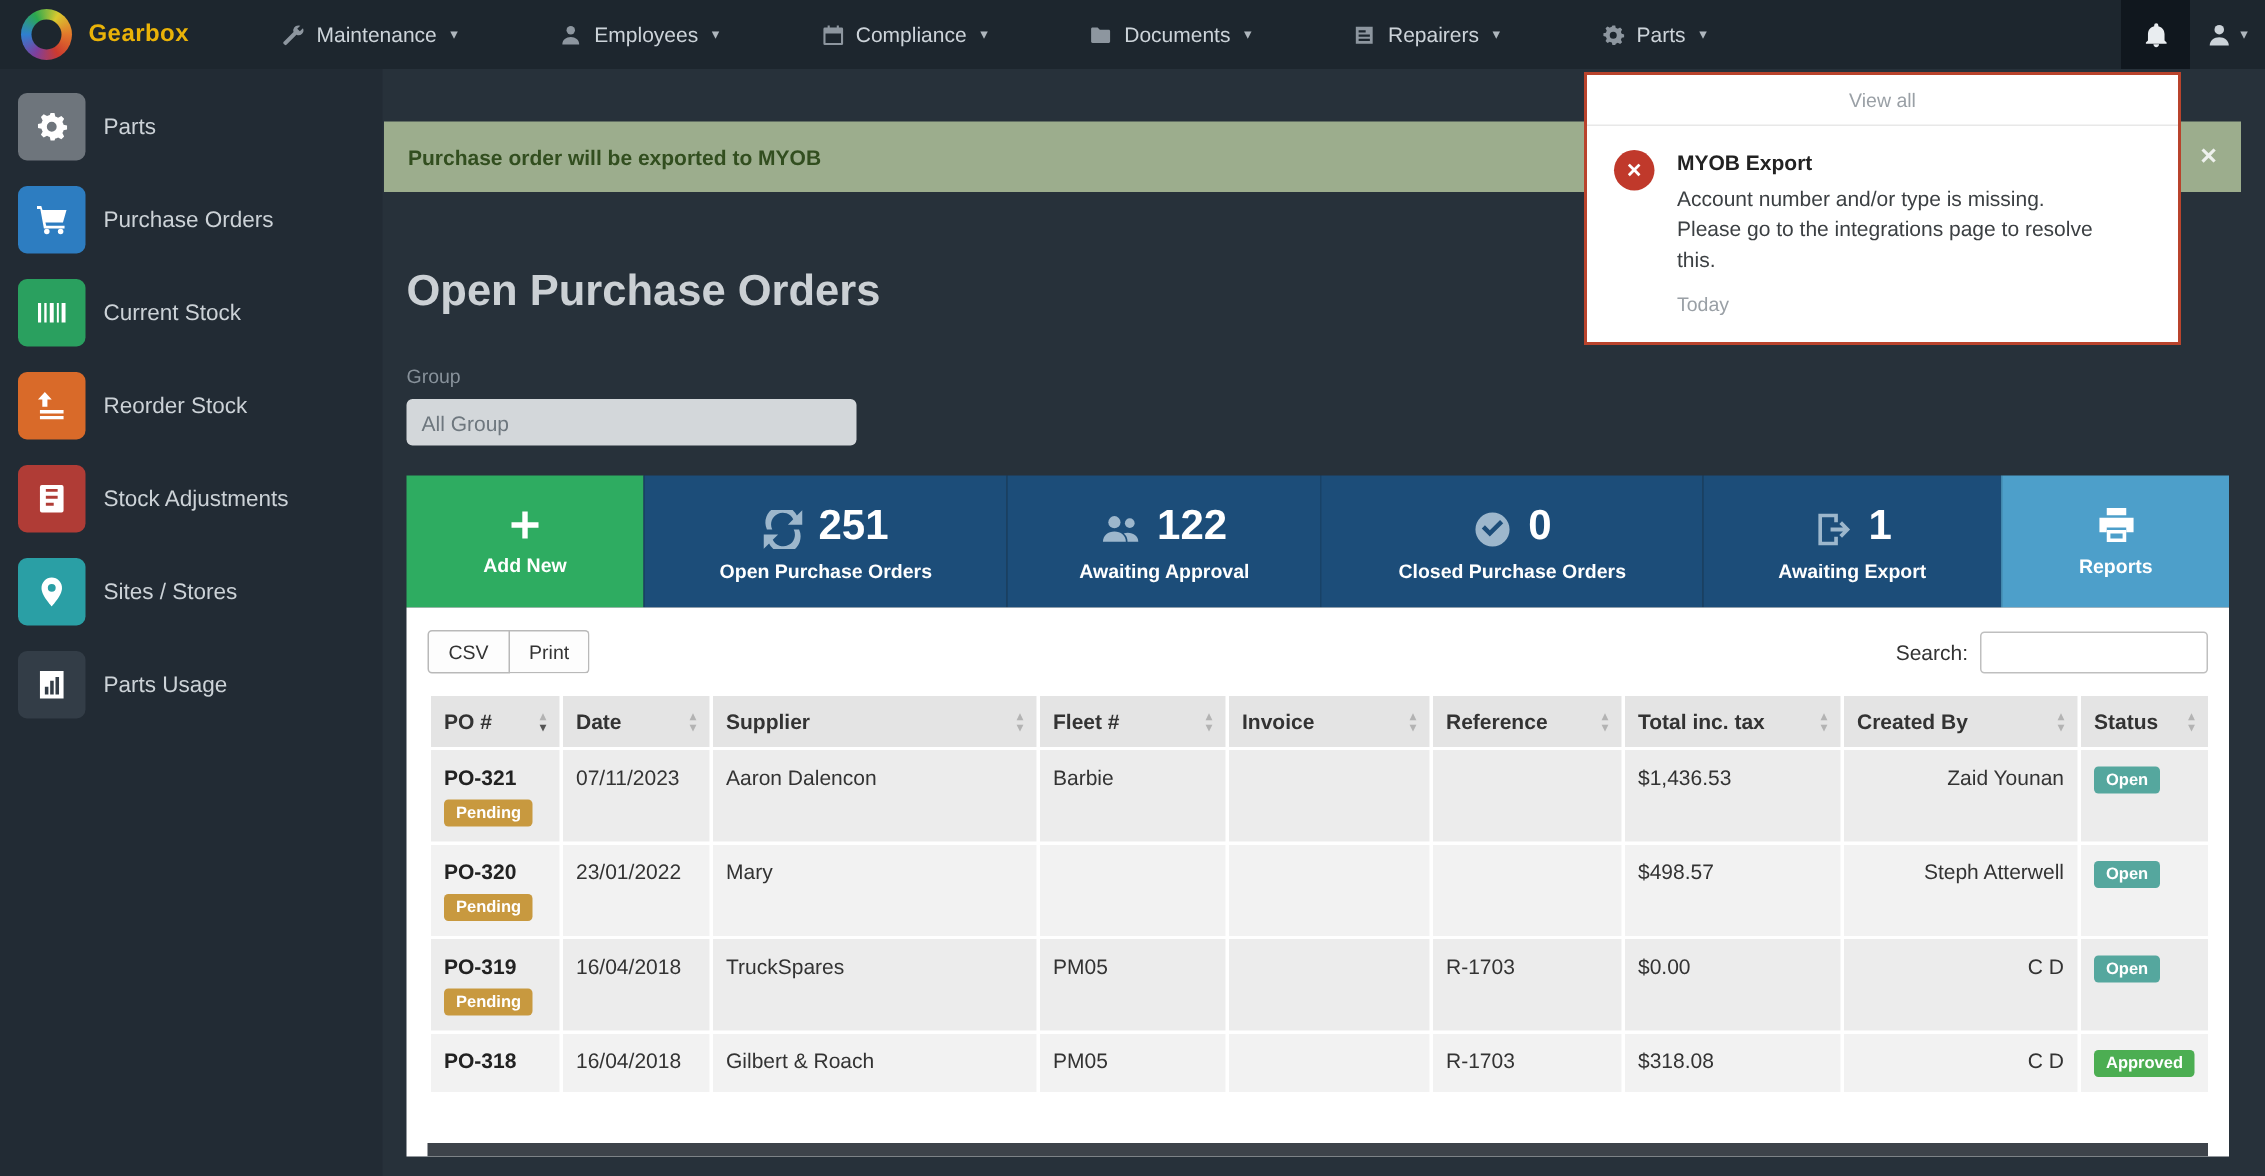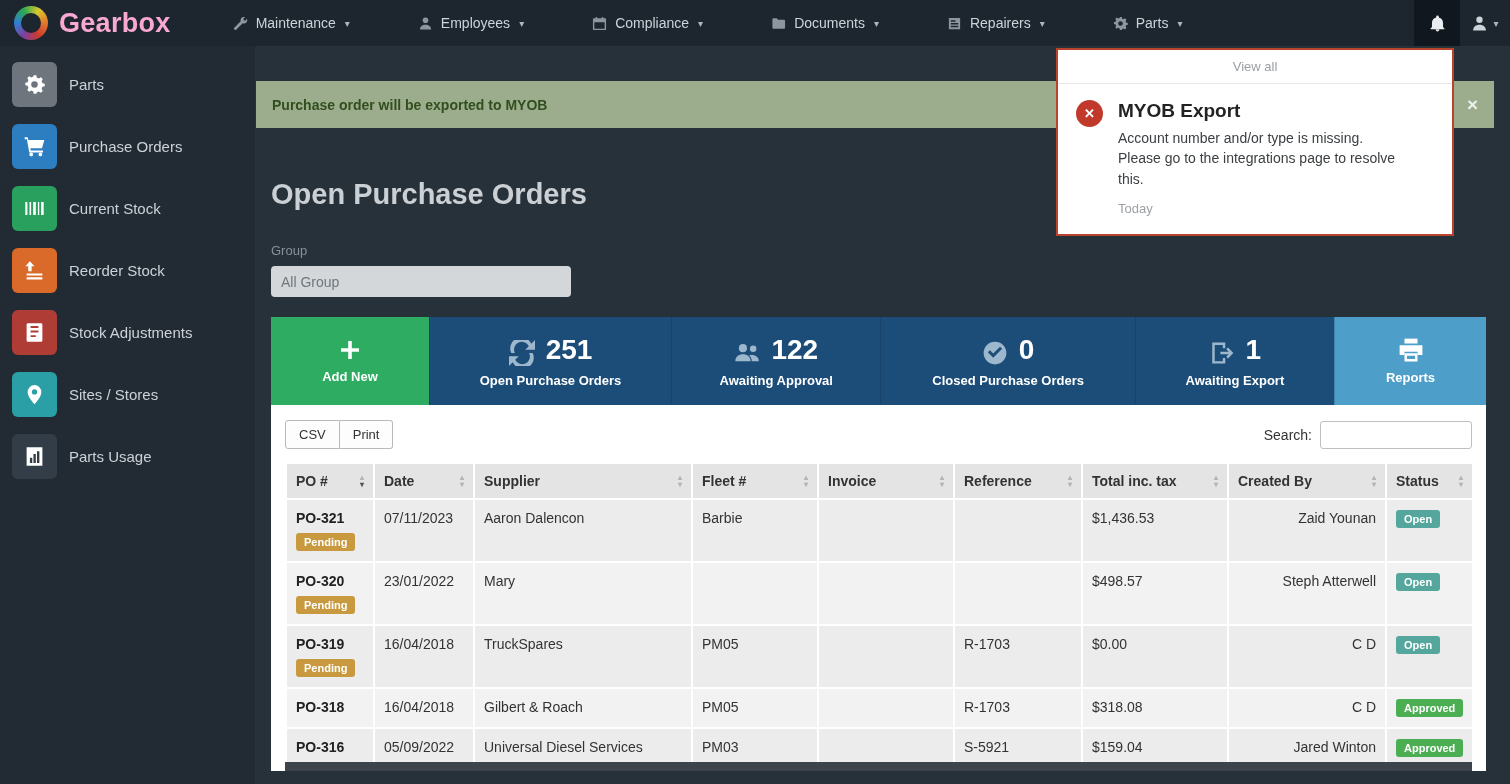--- a/index.html
+++ b/index.html
@@ -8,21 +8,21 @@
 
   .icon { display:inline-flex; align-items:center; justify-content:center; }
   .icon svg { display:block; }
 
   
   .topbar { position:absolute; top:0; left:0; right:0; height:46px; background:#1d262e; display:flex; align-items:center; z-index:60; }
   .brand { display:flex; align-items:center; gap:11px; padding-left:14px; cursor:pointer; }
   .logo { width:34px; height:34px; border-radius:50%; position:relative;
           background:conic-gradient(from -90deg,#2f7fd0,#2ba84f,#d9c92f,#e2772b,#cc3a2f,#7e3f9d,#2f7fd0); }
   .logo::after { content:""; position:absolute; inset:7px; border-radius:50%; background:#1d262e; }
-  .brand-name { color:#f9a8d4; font-size:27px; font-weight:bold; letter-spacing:.3px;text-align:center; }
+  .brand-name { color:#eab308; font-size:16px; font-weight:bold; letter-spacing:.3px;text-align:center; }
 
   #topnav { display:flex; align-items:center; gap:68px; margin-left:62px; }
   .nav-item { display:flex; align-items:center; gap:8px; color:#ccd3d9; font-size:14px; cursor:pointer; white-space:nowrap; }
   .nav-item .icon { color:#8d969f; }
   .nav-item .icon svg { width:15px; height:15px; }
   .caret { font-size:10px; color:#aeb6bd; margin-left:1px; }
 
   .topbar-right { margin-left:auto; display:flex; align-items:stretch; height:100%; }
   .bell-btn { width:46px; background:#10171e; display:flex; align-items:center; justify-content:center; cursor:pointer; color:#e9edf0; }
   .bell-btn svg { width:17px; height:17px; }
@@ -83,21 +83,21 @@
   .badge.open { background:#55a79e; }
   .badge.approved { background:#4cae52; }
   td.right { text-align:right; }
   .partial-row { position:absolute; left:14px; right:14px; bottom:0; height:9px; background:#3d434a; }
 
   
   .notif { position:absolute; top:48px; left:1056px; width:398px; background:#fff; border:2px solid #b9432c; z-index:100; }
   .notif-head { text-align:center; color:#9aa0a6; font-size:13px; padding:9px 0; border-bottom:1px solid #e8e8e8; cursor:pointer; }
   .notif-body { display:flex; gap:15px; padding:16px 18px 18px 18px; }
   .err-circle { width:27px; height:27px; border-radius:50%; background:#c0392b; color:#fff; display:flex; align-items:center; justify-content:center; font-size:13px; font-weight:bold; flex:0 0 27px; }
-  .notif-title { font-weight:bold; font-size:19px; color:#222; margin-bottom:6px; }
+  .notif-title { font-weight:bold; font-size:14px; color:#222; margin-bottom:6px; }
   .notif-msg { font-size:14px; color:#3c4043; line-height:1.45; max-width:290px; }
   .notif-time { font-size:13px; color:#9aa0a6; margin-top:12px; }
 </style>
 </head>
 <body>
 
 <header class="topbar">
   <div class="brand">
     <div class="logo"></div>
     <span class="brand-name">Gearbox</span>
@@ -473,33 +473,20 @@
             </td>
             <td>16/04/2018</td>
             <td>Gilbert &amp; Roach</td>
             <td>PM05</td>
             <td></td>
             <td>R-1703</td>
             <td>$318.08</td>
             <td class="right">C D</td>
             <td><span class="badge approved">Approved</span></td>
           </tr>
-          <tr>
-            <td>
-              <div class="po-num">PO-316</div>
-            </td>
-            <td>05/09/2022</td>
-            <td>Universal Diesel Services</td>
-            <td>PM03</td>
-            <td></td>
-            <td>S-5921</td>
-            <td>$159.04</td>
-            <td class="right">Jared Winton</td>
-            <td><span class="badge approved">Approved</span></td>
-          </tr>
         </tbody>
     </table>
     <div class="partial-row"></div>
   </div>
 </main>
 
 <div class="notif">
   <div class="notif-head">View all</div>
   <div class="notif-body">
     <div class="err-circle">✕</div>

